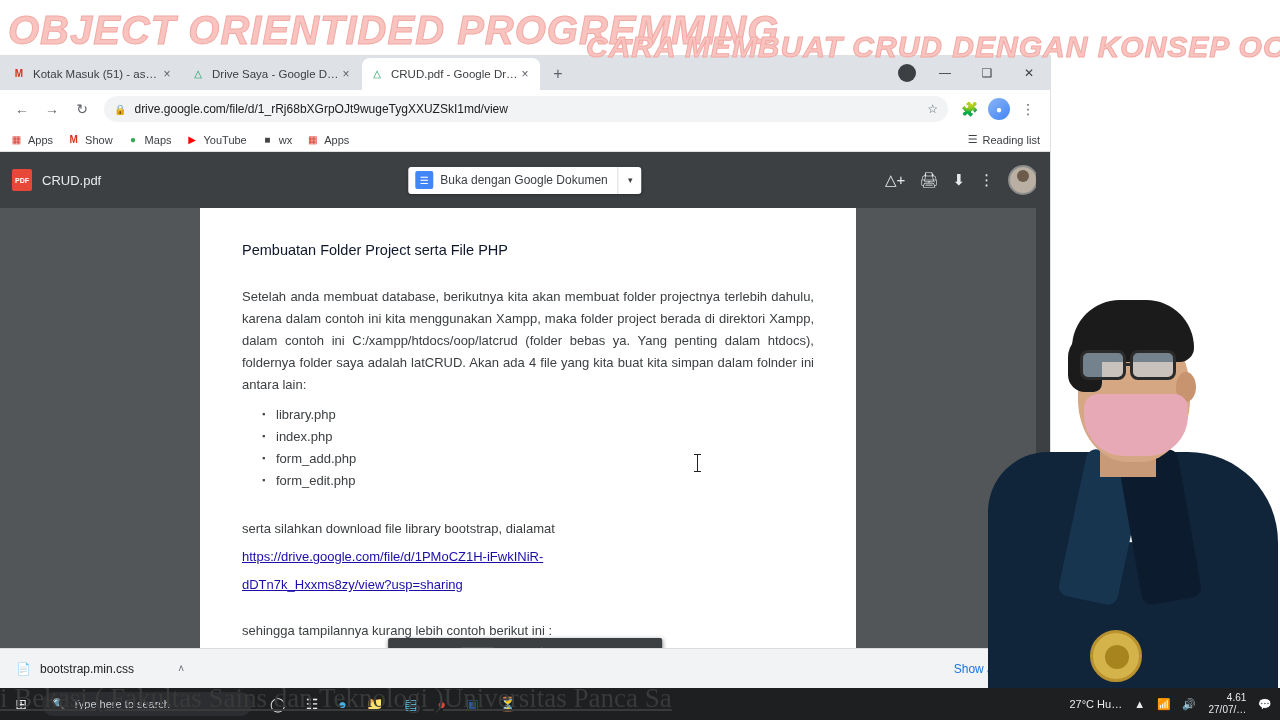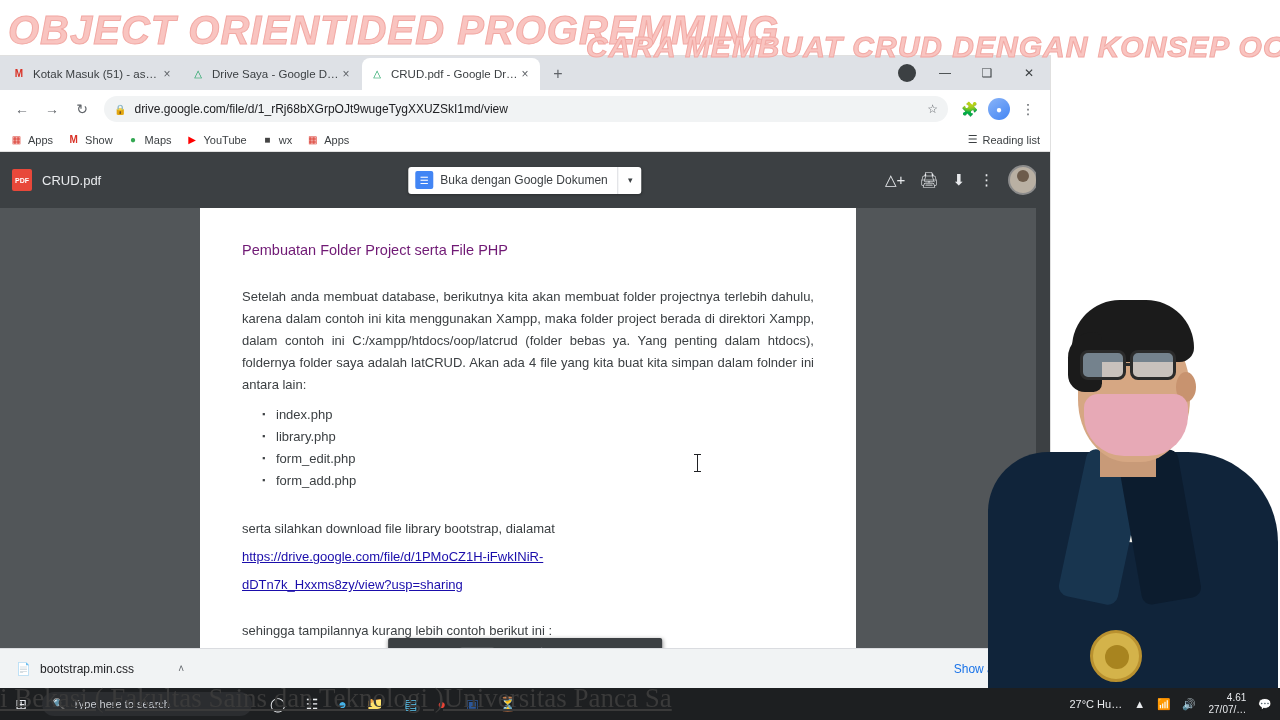--- a/index.html
+++ b/index.html
@@ -167,21 +167,21 @@
 
   .viewer-body { position:relative; height:480px; background:#525659; }
   .page {
     position:absolute; left:200px; top:0; width:656px; height:480px;
     background:#ffffff; overflow:hidden;
   }
   .doc {
     padding:34px 42px 0 42px; font-family:"Liberation Sans", sans-serif;
     color:#202124; font-size:13px;
   }
-  .doc h2 { font-size:14.5px; font-weight:400; margin:0 0 28px 0; color:#701a75; }
+  .doc h2 { font-size:14.5px; font-weight:400; margin:0 0 28px 0; color:#0f172a; }
   .doc p { margin:0 0 6px 0; line-height:22px; text-align:justify; font-size:13px; color:#3c4043; }
   .doc ul { margin:8px 0 8px 0; padding-left:34px; }
   .doc li { line-height:22px; font-size:13px; color:#3c4043; list-style:none; position:relative; }
   .doc li:before {
     content:"▪"; position:absolute; left:-14px; top:-1px; font-size:9px; color:#3c4043;
   }
   .doc a { color:#1a0dab; text-decoration:underline; word-break:break-all; }
   .link-line { margin:0; line-height:22px; font-size:13px; }
   .spacer-lg { height:18px; }
 
@@ -433,24 +433,24 @@
             </span>
         </div>
       </div>
 
       <div class="viewer-body">
         <div class="page">
           <div class="doc">
             <h2>Pembuatan Folder Project serta File PHP</h2>
             <p>Setelah anda membuat database, berikutnya kita akan membuat folder projectnya terlebih dahulu, karena dalam contoh ini kita menggunakan Xampp, maka folder project berada di direktori Xampp, dalam contoh ini C:/xampp/htdocs/oop/latcrud (folder bebas ya. Yang penting dalam htdocs), foldernya folder saya adalah latCRUD. Akan ada 4 file yang kita buat kita simpan dalam folnder ini antara lain:</p>
             <ul>
+              <li>library.php</li>
               <li>index.php</li>
-              <li>library.php</li>
+              <li>form_add.php</li>
               <li>form_edit.php</li>
-              <li>form_add.php</li>
             </ul>
             <div class="spacer-lg"></div>
             <p>serta silahkan download file library bootstrap, dialamat</p>
             <p class="link-line"><a href="#">https://drive.google.com/file/d/1PMoCZ1H-iFwkINiR-</a></p>
             <p class="link-line"><a href="#">dDTn7k_Hxxms8zy/view?usp=sharing</a></p>
             <div class="spacer-lg"></div>
             <p>sehingga tampilannya kurang lebih contoh berikut ini :</p>
 
             <div class="explorer-shot">
               <div class="ex-title">

